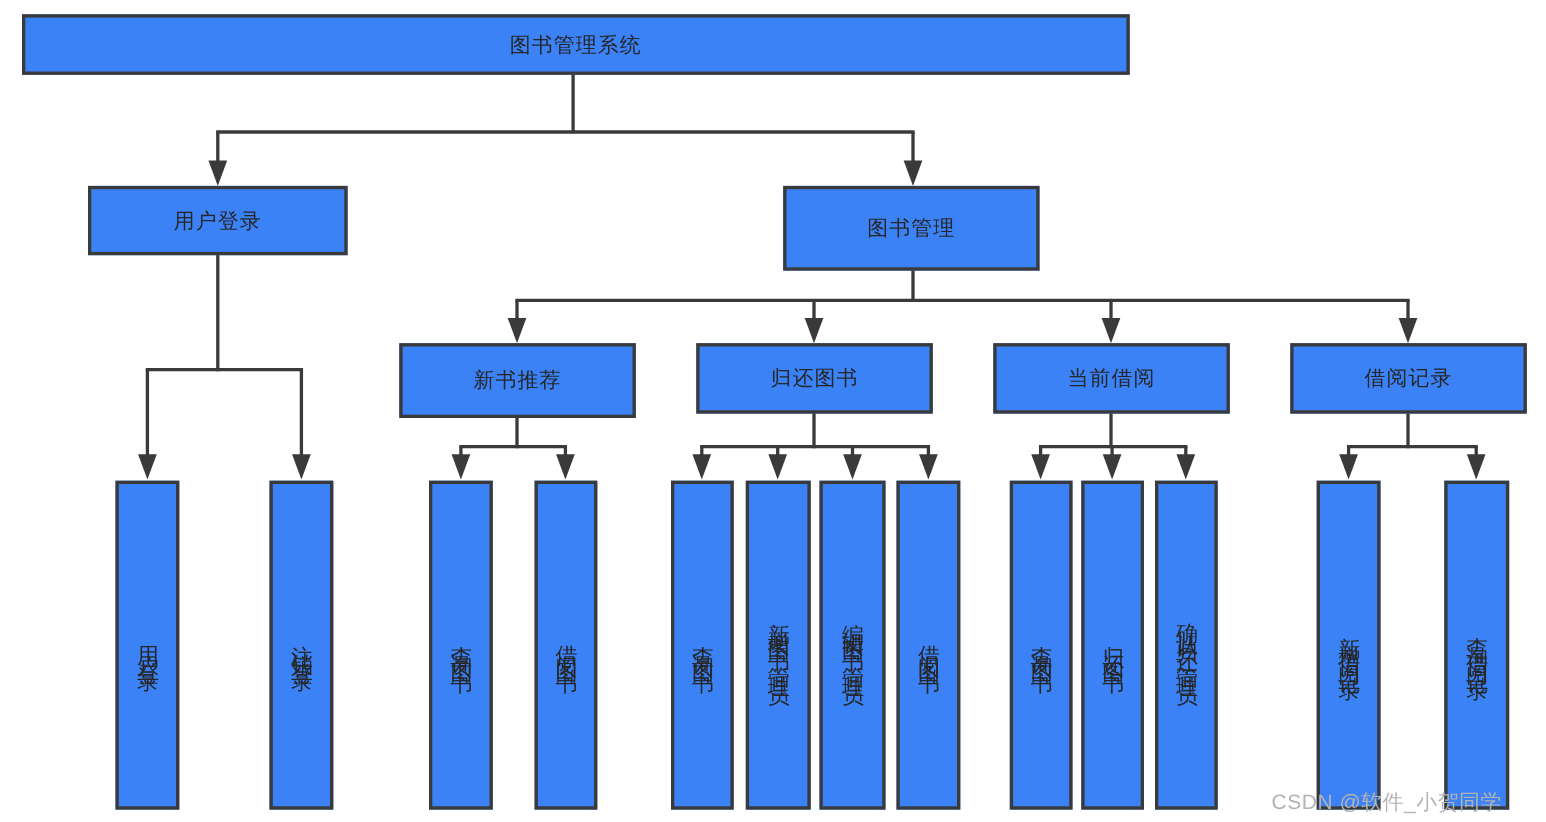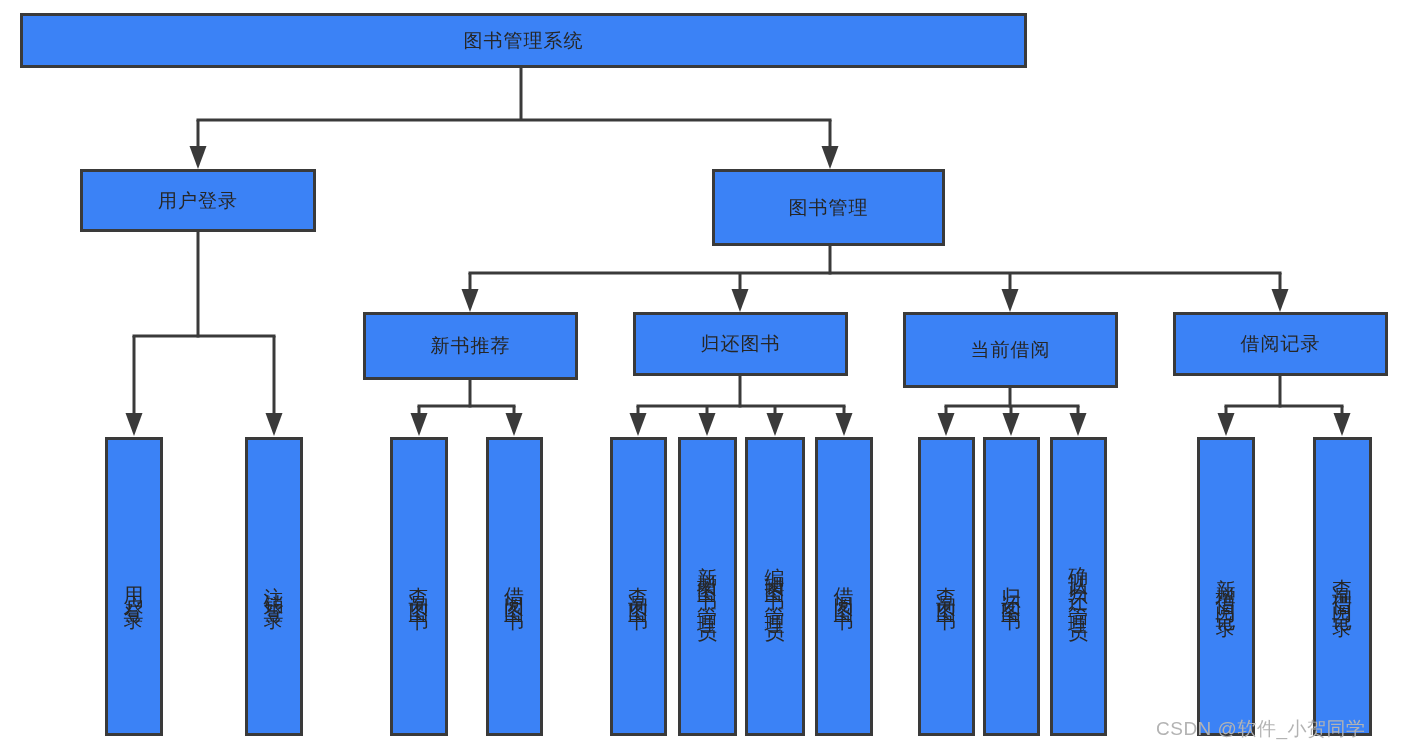--- a/index.html
+++ b/index.html
@@ -118,21 +118,21 @@
   <div class="node h" style="left:712px;top:169px;width:233px;height:77px">
     <span>图书管理</span>
   </div>
 
   <div class="node h" style="left:363px;top:312px;width:215px;height:68px">
     <span>新书推荐</span>
   </div>
   <div class="node h" style="left:633px;top:312px;width:215px;height:64px">
     <span>归还图书</span>
   </div>
-  <div class="node h" style="left:903px;top:312px;width:215px;height:76px">
+  <div class="node h" style="left:903px;top:312px;width:215px;height:64px">
     <span>当前借阅</span>
   </div>
   <div class="node h" style="left:1173px;top:312px;width:215px;height:64px">
     <span>借阅记录</span>
   </div>
 
   <div class="node v" style="left:105px;top:437px;width:58px;height:299px">
     <span>用户登录</span>
   </div>
   <div class="node v" style="left:245px;top:437px;width:58px;height:299px">

